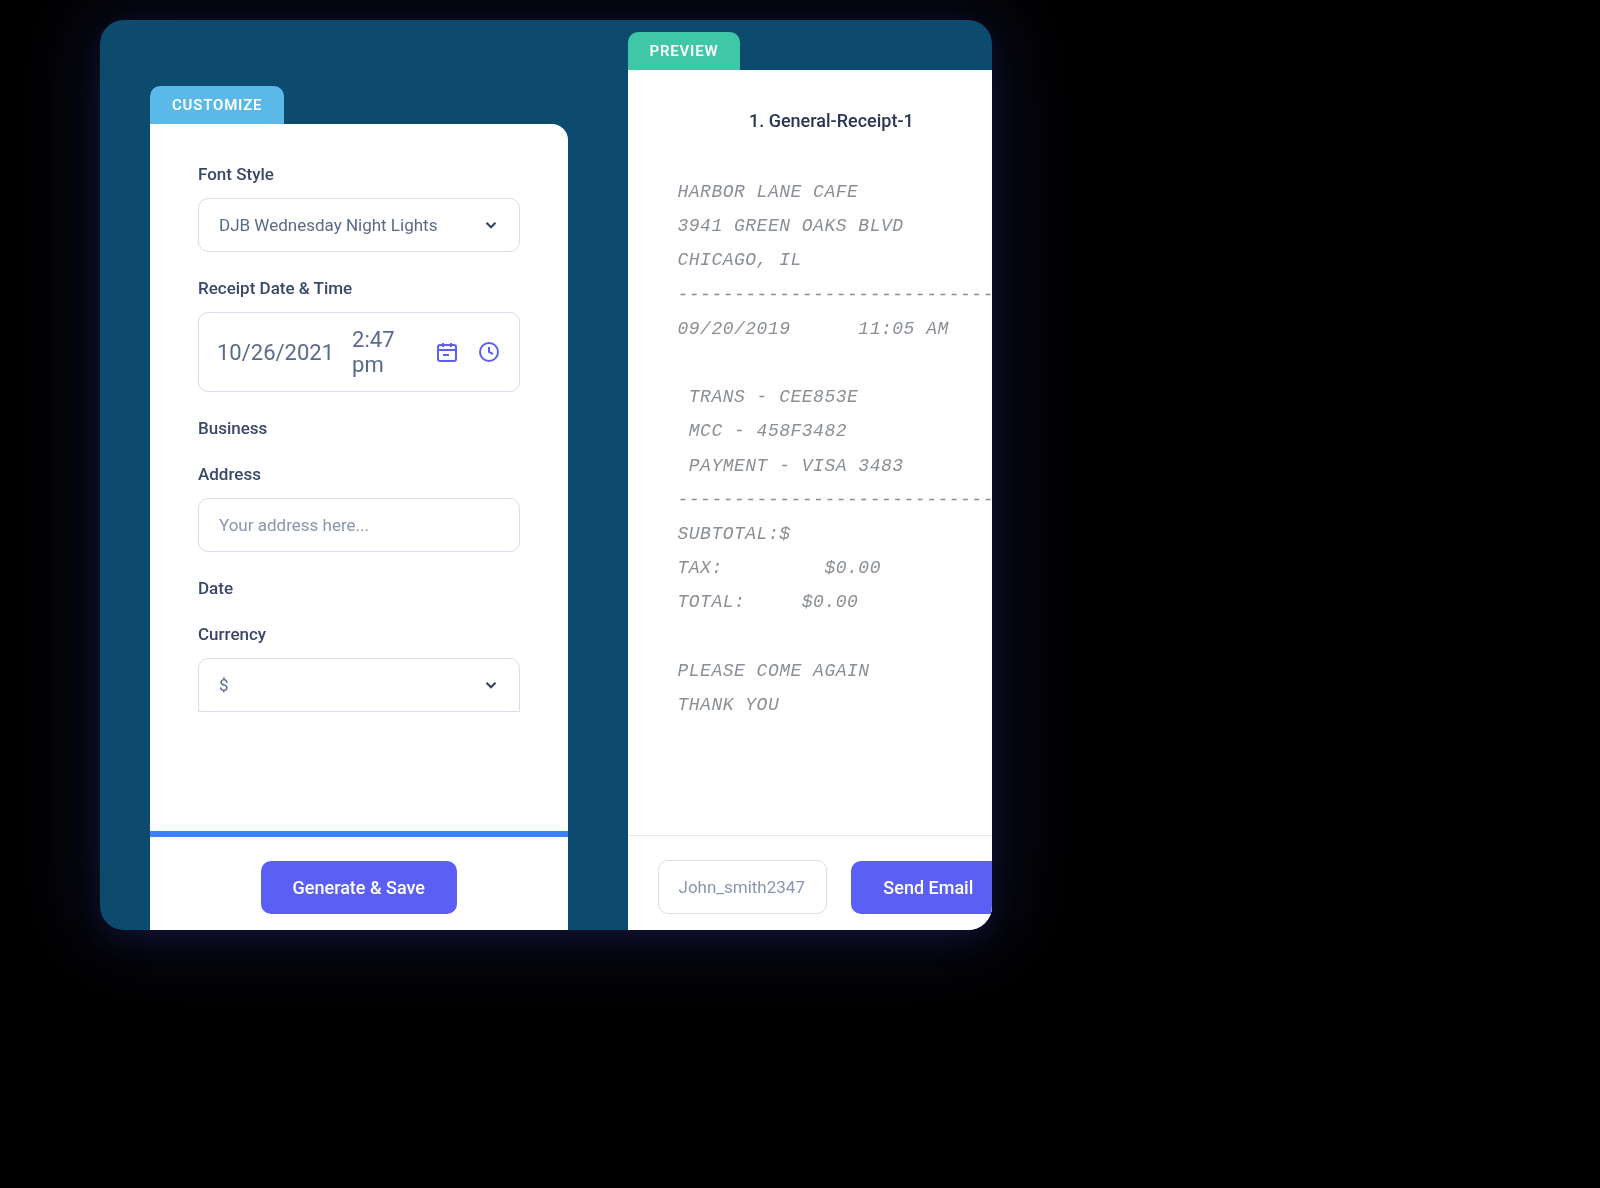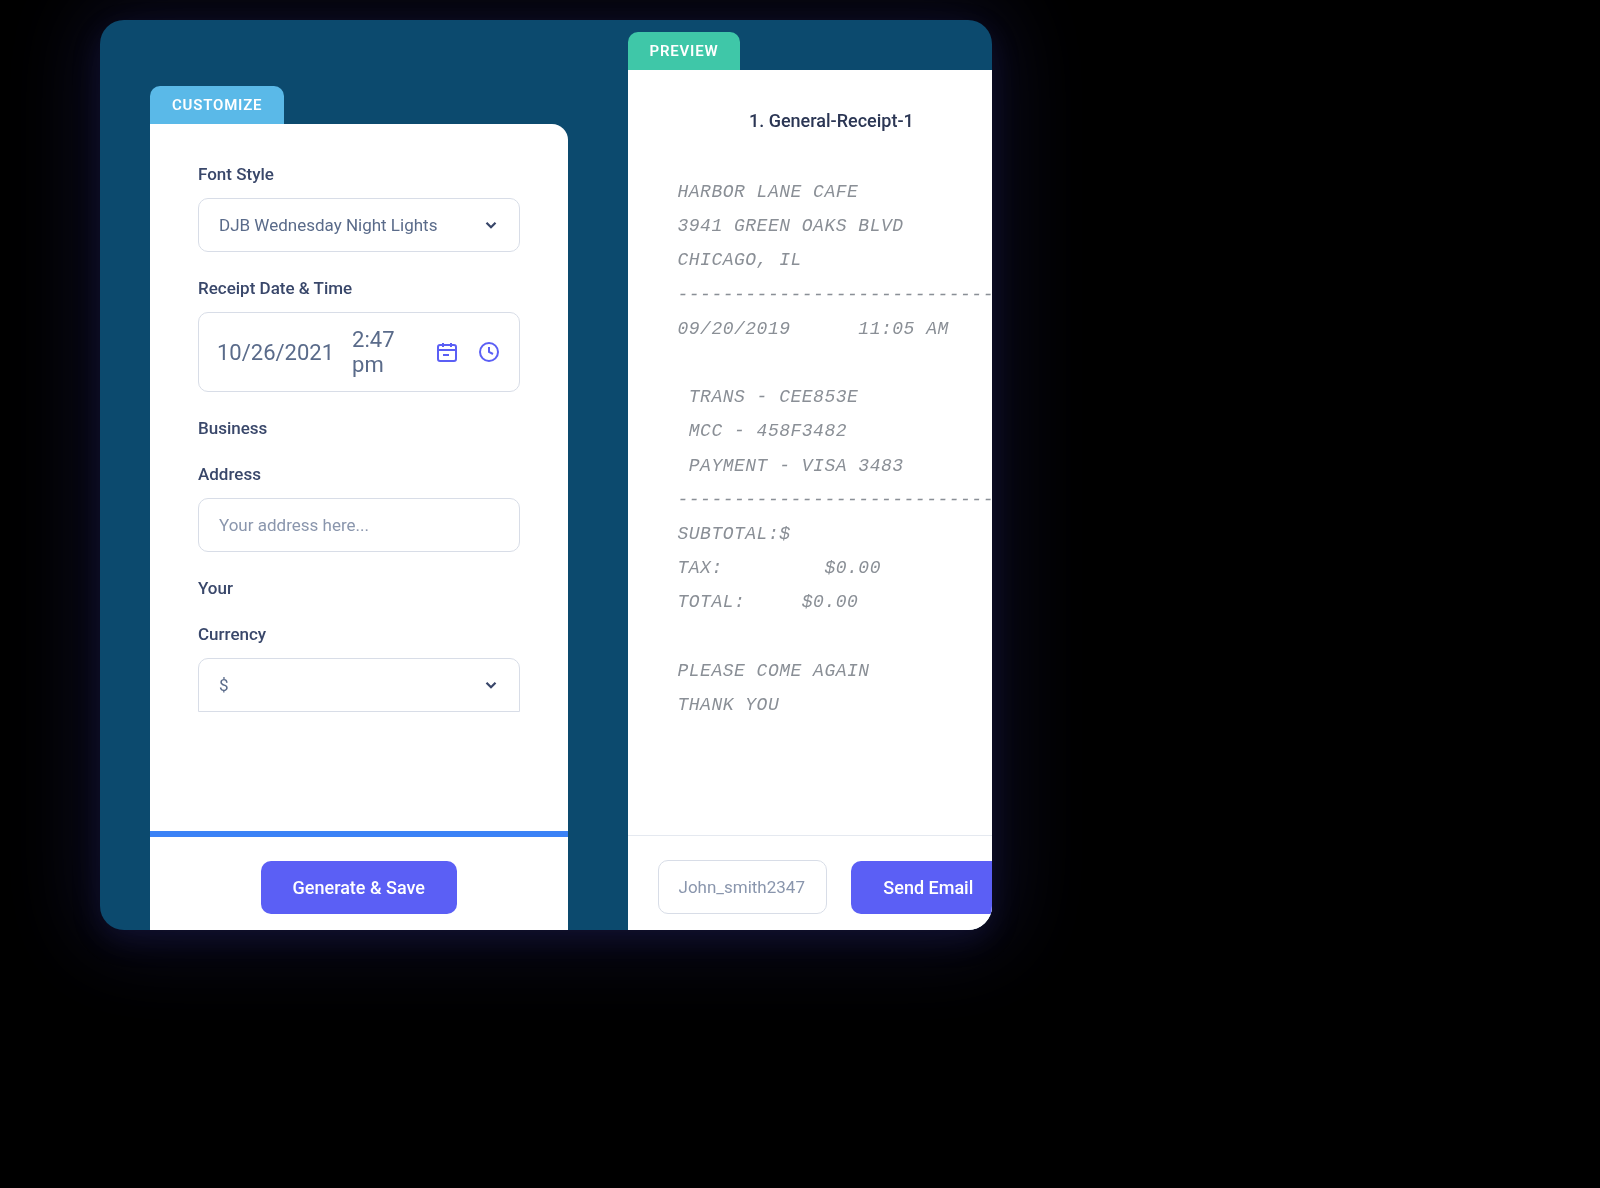--- a/index.html
+++ b/index.html
@@ -215,21 +215,21 @@
             <div class="form-group">
               <label class="form-label">Business</label>
             </div>
 
             <div class="form-group">
               <label class="form-label">Address</label>
               <input class="input" placeholder="Your address here..." style="">
             </div>
 
             <div class="form-group">
-              <label class="form-label">Your</label>
+              <label class="form-label">Date</label>
             </div>
 
             <div class="form-group" style="margin-bottom:0;">
               <label class="form-label">Currency</label>
               <div class="select-wrap">
                 <div class="input" style="padding-right:46px;border-bottom-left-radius:0;border-bottom-right-radius:0;">$</div>
                 <span class="chev">
                   <svg width="18" height="18" viewBox="0 0 24 24" fill="none" stroke="currentColor" stroke-width="3">
                       <polyline points="6 9 12 15 18 9"></polyline>
                     </svg>

